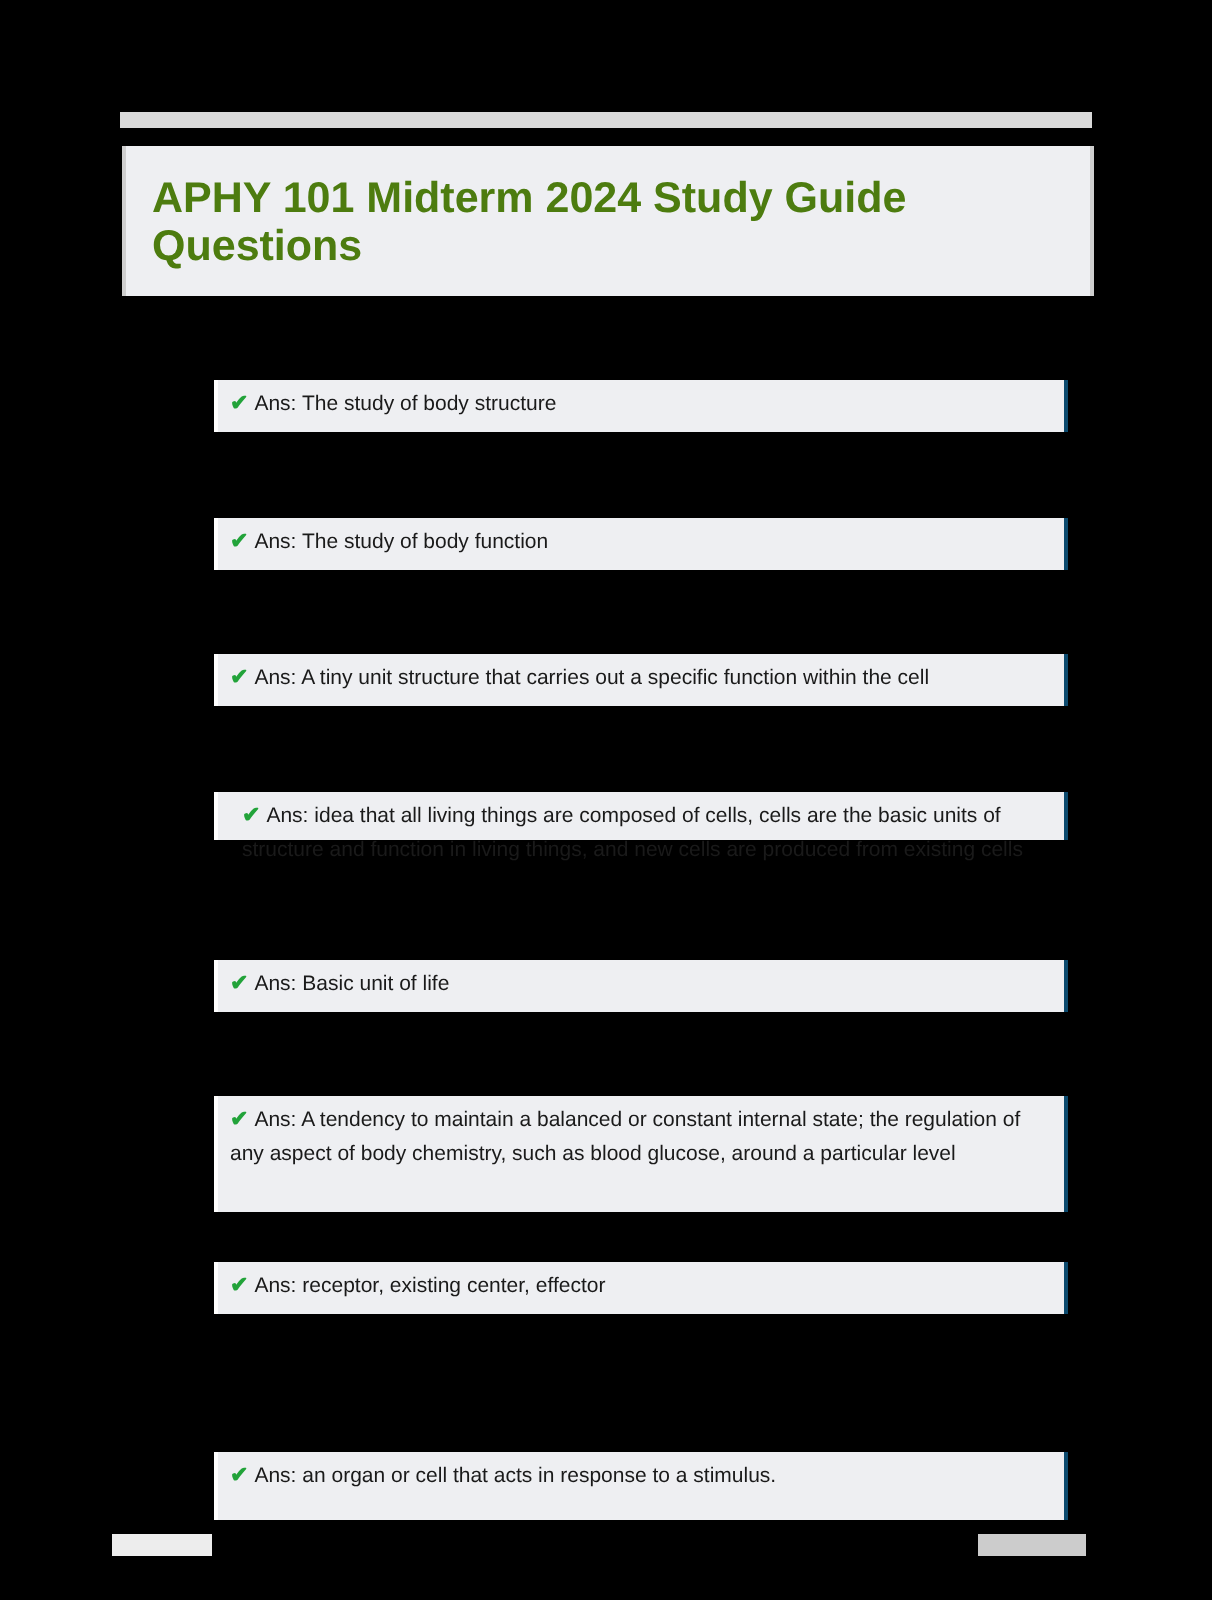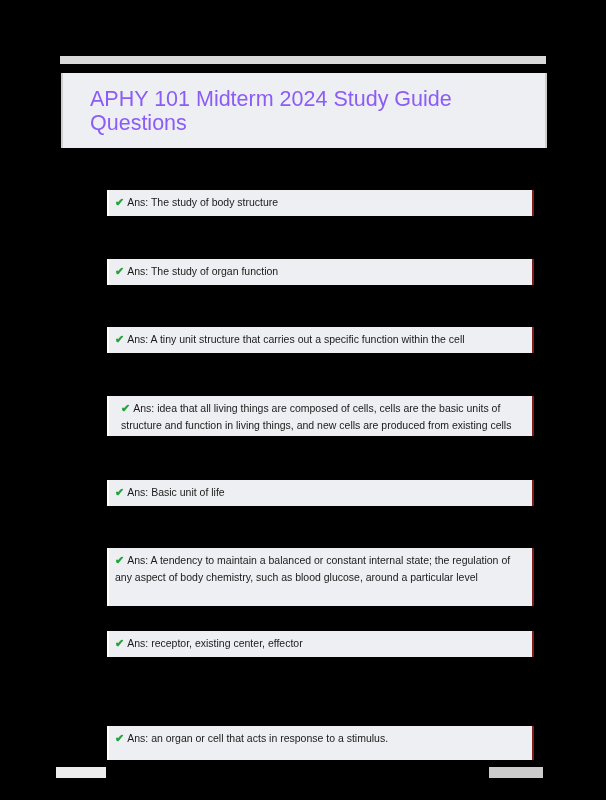--- a/index.html
+++ b/index.html
@@ -6,26 +6,26 @@
   body {
     width: 606px; height: 800px; background: #000000; position: relative;
     font-family: "Liberation Sans", sans-serif; overflow: hidden;
   }
   .top-bar { position: absolute; left: 60px; top: 56px; width: 486px; height: 8px; background: #d9d9d9; }
   .title-box {
     position: absolute; left: 61px; top: 73px; width: 482px; height: 75px;
     background: #eeeff2; border-left: 2px solid #cfcfcf; border-right: 2px solid #cfcfcf;
   }
   .title {
-    margin: 14px 0 0 24px; font-size: 21.5px; line-height: 24px; color: #8b5cf6;
+    margin: 14px 0 0 10px; font-size: 21.5px; line-height: 24px; color: #4d7c0f; font-weight: bold;
   }
   .title .l1 { display: block; padding-left: 3px; }
   .answer {
     position: absolute; left: 107px; width: 427px; background: #eeeff2;
-    border-left: 2px solid #ffffff; border-right: 2px solid #7f1d1d;
+    border-left: 2px solid #ffffff; border-right: 2px solid #0c4a6e;
     font-size: 10.5px; line-height: 17px; color: #1a1a1a;
     padding: 4px 6px; box-sizing: border-box;
   }
   .check { color: #22a33a; font-weight: bold; font-size: 11px; margin-right: 3px; }
   .footer-left { position: absolute; left: 56px; top: 767px; width: 50px; height: 11px; background: #ededed; }
   .footer-right { position: absolute; left: 489px; top: 767px; width: 54px; height: 11px; background: #cccccc; }
 </style>
 </head>
 <body>
 
@@ -34,26 +34,26 @@
 <div class="title-box">
   <div class="title">
     <span class="l1">APHY 101 Midterm 2024 Study Guide Questions</span>
   </div>
 </div>
 
 <div class="answer" style="top:190px;height:26px;">
   <span class="check">✔</span><span>Ans: The study of body structure</span>
 </div>
 <div class="answer" style="top:259px;height:26px;">
-  <span class="check">✔</span><span>Ans: The study of organ function</span>
+  <span class="check">✔</span><span>Ans: The study of body function</span>
 </div>
 <div class="answer" style="top:327px;height:26px;">
   <span class="check">✔</span><span>Ans: A tiny unit structure that carries out a specific function within the cell</span>
 </div>
-<div class="answer" style="top:396px;height:40px;padding-left:12px;">
+<div class="answer" style="top:396px;height:24px;padding-left:12px;">
   <span class="check">✔</span><span>Ans: idea that all living things are composed of cells, cells are the basic units of structure and function in living things, and new cells are produced from existing cells</span>
 </div>
 <div class="answer" style="top:480px;height:26px;">
   <span class="check">✔</span><span>Ans: Basic unit of life</span>
 </div>
 <div class="answer" style="top:548px;height:58px;">
   <span class="check">✔</span><span>Ans: A tendency to maintain a balanced or constant internal state; the regulation of any aspect of body chemistry, such as blood glucose, around a particular level</span>
 </div>
 <div class="answer" style="top:631px;height:26px;">
   <span class="check">✔</span><span>Ans: receptor, existing center, effector</span>

